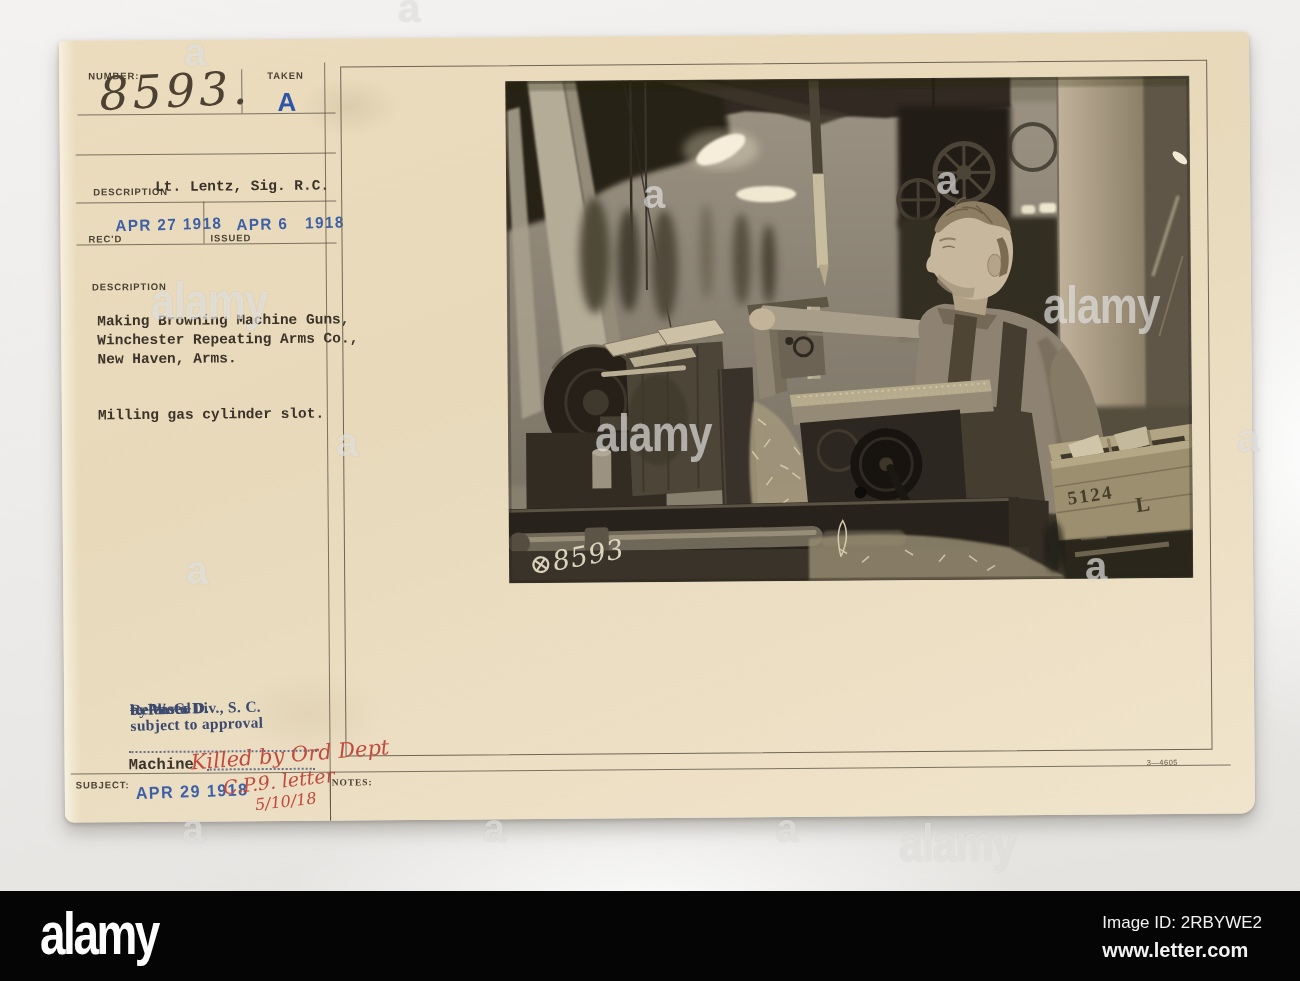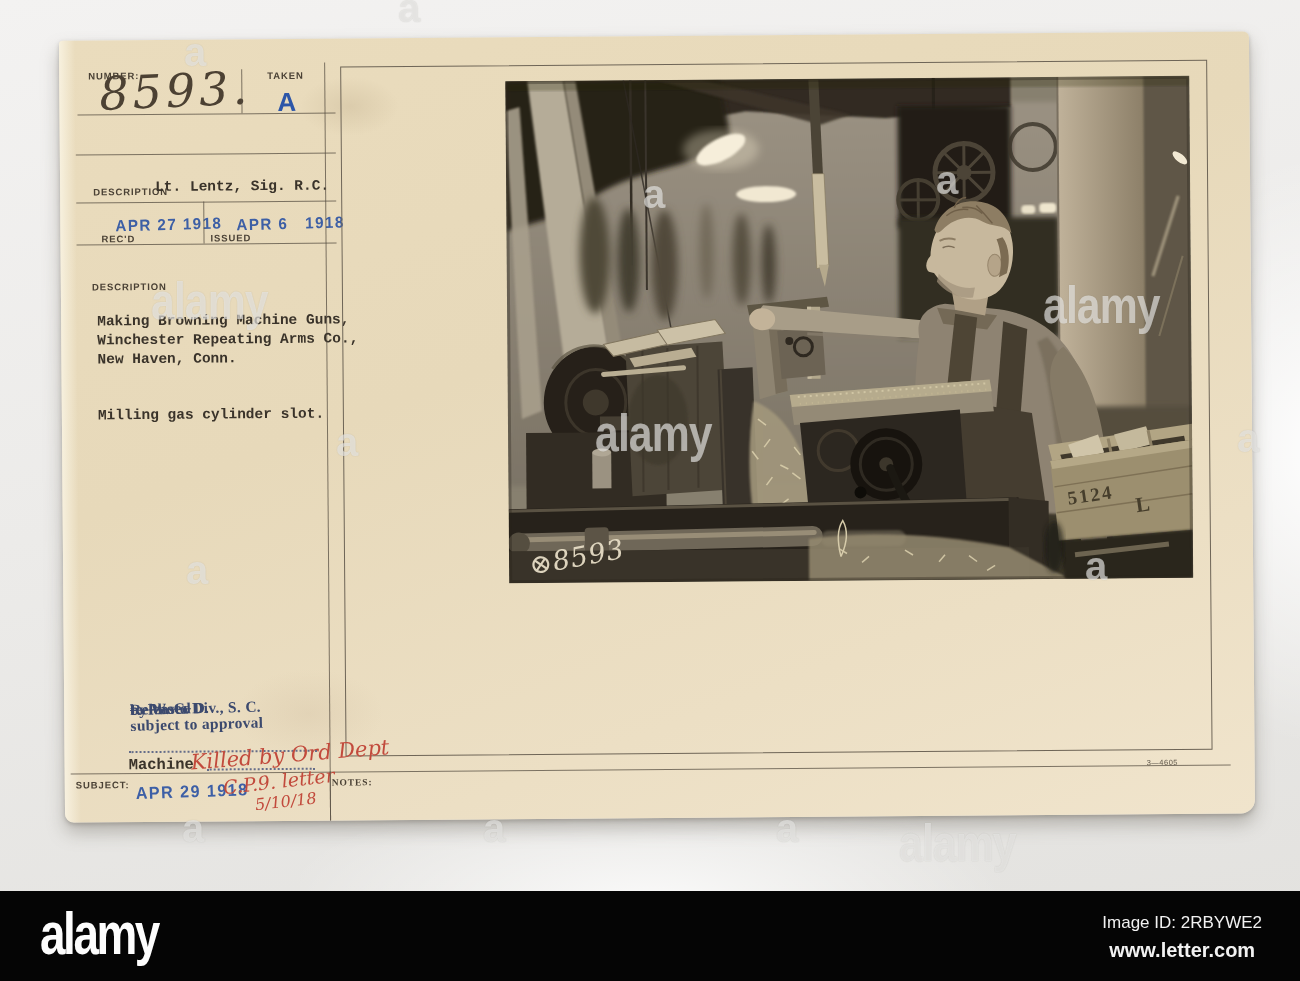--- a/index.html
+++ b/index.html
@@ -48,21 +48,21 @@
   
   .wm{position:absolute;color:rgba(255,255,255,.55);font-weight:bold;z-index:5;pointer-events:none;
       text-shadow:0 0 1px rgba(110,105,95,.35);}
   .wm-a{font-size:40px;}
   .wm-alamy{font-size:45px;letter-spacing:-1px;transform:scale(.95,1.15);}
 
   
   .bar{position:absolute;left:0;top:891px;width:1300px;height:90px;background:#050505;z-index:10;}
   .bar-logo{position:absolute;left:40px;top:8px;font-size:56px;font-weight:bold;color:#fdfdfd;
             letter-spacing:-3px;transform:scale(.82,1.05);transform-origin:left top;}
-  .bar-right{position:absolute;right:38px;top:22px;text-align:center;color:#f2f2f2;}
+  .bar-right{position:absolute;right:38px;top:22px;text-align:left;color:#f2f2f2;}
   .bar-id{font-size:17px;margin-bottom:6px;}
   .bar-url{font-size:20px;font-weight:bold;}
 </style>
 </head>
 <body>
 
 <div class="page">
   <div class="glare glare1"></div>
   <div class="glare glare2"></div>
 
@@ -76,31 +76,31 @@
     <div class="rule-v" style="left:182px;top:30px;height:44px;"></div>
     <div class="lbl" style="left:208px;top:31px;">TAKEN</div>
     <div class="numA" style="left:218px;top:48px;">A</div>
     <div class="rule-h" style="left:18px;top:74px;width:258px;"></div>
     <div class="rule-h" style="left:16px;top:114px;width:260px;"></div>
 
     <div class="lbl" style="left:33px;top:146px;">DESCRIPTION</div>
     <div class="typed" style="left:95px;top:139px;">Lt. Lentz, Sig. R.C.</div>
     <div class="rule-h" style="left:16px;top:162px;width:260px;"></div>
 
-    <div class="lbl" style="left:41px;top:193px;">REC'D</div>
+    <div class="lbl" style="left:28px;top:193px;">REC'D</div>
     <div class="stampb" style="left:55px;top:177px;">APR 27 1918</div>
     <div class="rule-v" style="left:143px;top:162px;height:42px;"></div>
     <div class="lbl" style="left:150px;top:193px;">ISSUED</div>
     <div class="stampb" style="left:176px;top:177px;">APR 6   1918</div>
     <div class="rule-h" style="left:16px;top:204px;width:260px;"></div>
 
     <div class="lbl" style="left:31px;top:241px;">DESCRIPTION</div>
     <div class="typed desc" style="left:36px;top:272px;">Making Browning Machine Guns,</div>
     <div class="typed desc" style="left:36px;top:291px;">Winchester Repeating Arms Co.,</div>
-    <div class="typed desc" style="left:36px;top:310px;">New Haven, Conn.</div>
+    <div class="typed desc" style="left:36px;top:310px;">New Haven, Arms.</div>
     <div class="typed desc" style="left:36px;top:366px;">Milling gas cylinder slot.</div>
 
     <div class="rule-v" style="left:265px;top:24px;height:758px;"></div>
     <div class="frame" style="left:281px;top:28px;width:865px;height:688px;"></div>
 
     <div class="rel" style="left:66px;top:660px;width:200px;">
       <div style="position:static;">
           <span class="strike">Released</span>
           <span> by W. C. D.</span>
         </div>

